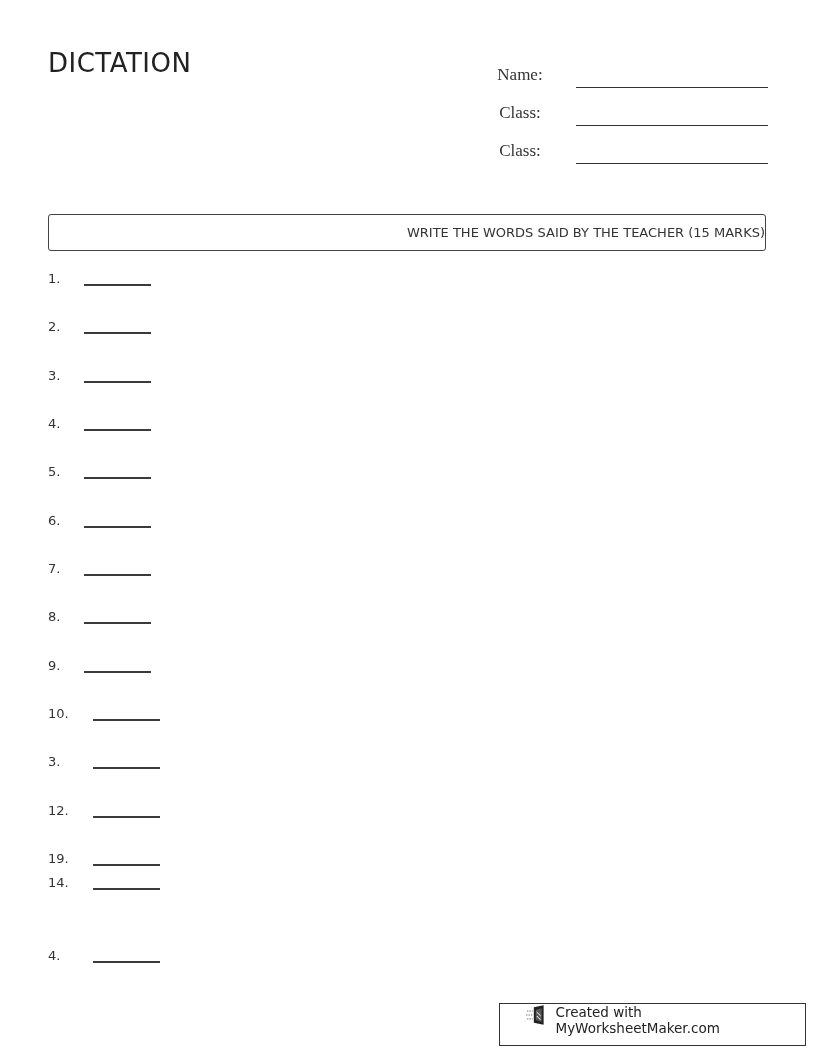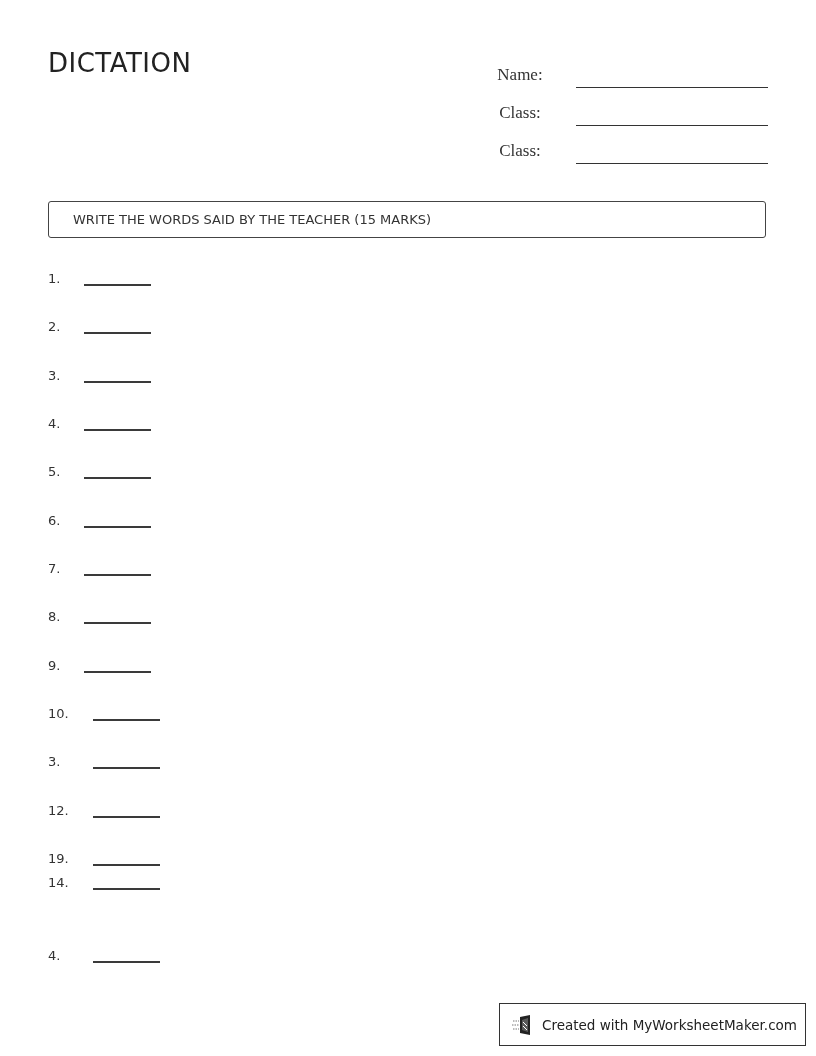--- a/index.html
+++ b/index.html
@@ -17,40 +17,40 @@
       display: flex; align-items: flex-end; height: 38px;
     }
     .field-label {
       width: 100px; text-align: center; font-size: 17px; color: #333;
       padding-right: 6px; line-height: 26px; font-family: Liberation Serif, serif;
     }
     .field-line {
       flex: 1; border-bottom: 1.5px solid #333; height: 27px;
     }
     .instruction-box {
-      position: absolute; left: 48px; top: 201px; width: 718px; height: 37px;
+      position: absolute; left: 48px; top: 214px; width: 718px; height: 37px;
       border: 1px solid #444; border-radius: 3px; box-sizing: border-box;
-      display: flex; align-items: center; padding-left: 24px;
+      display: flex; align-items: center; padding-left: 24px; justify-content: flex-end;
     }
     .instruction-text { font-size: 13px; color: #333; }
     .item {
       position: absolute; left: 48px; height: 24px; width: 200px;
     }
     .item-num {
       position: absolute; left: 0; top: 0; font-size: 13px; color: #333;
       line-height: 18px;
     }
     .item-line {
       position: absolute; top: 14px; height: 0; width: 67px;
       border-bottom: 2px solid #3a3a3a;
     }
     .footer {
       position: absolute; left: 499px; top: 1003px; width: 307px; height: 43px;
       border: 1px solid #333; box-sizing: border-box;
-      display: flex; align-items: center; padding-left: 12px;
+      display: flex; padding-left: 26px;
     }
     .footer-icon { width: 24px; height: 22px; margin-right: 6px; }
     .footer-text { font-size: 13.5px; color: #222; }
   </style>
 </head>
 <body>
 
 <h1 class="title">DICTATION</h1>
 
 <div class="fields">

